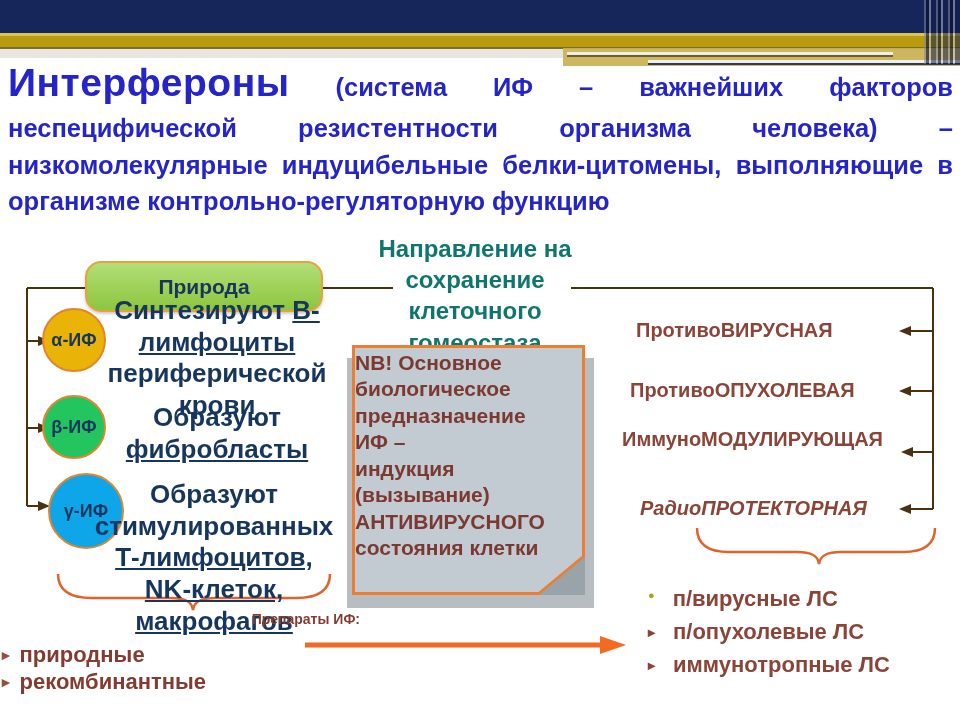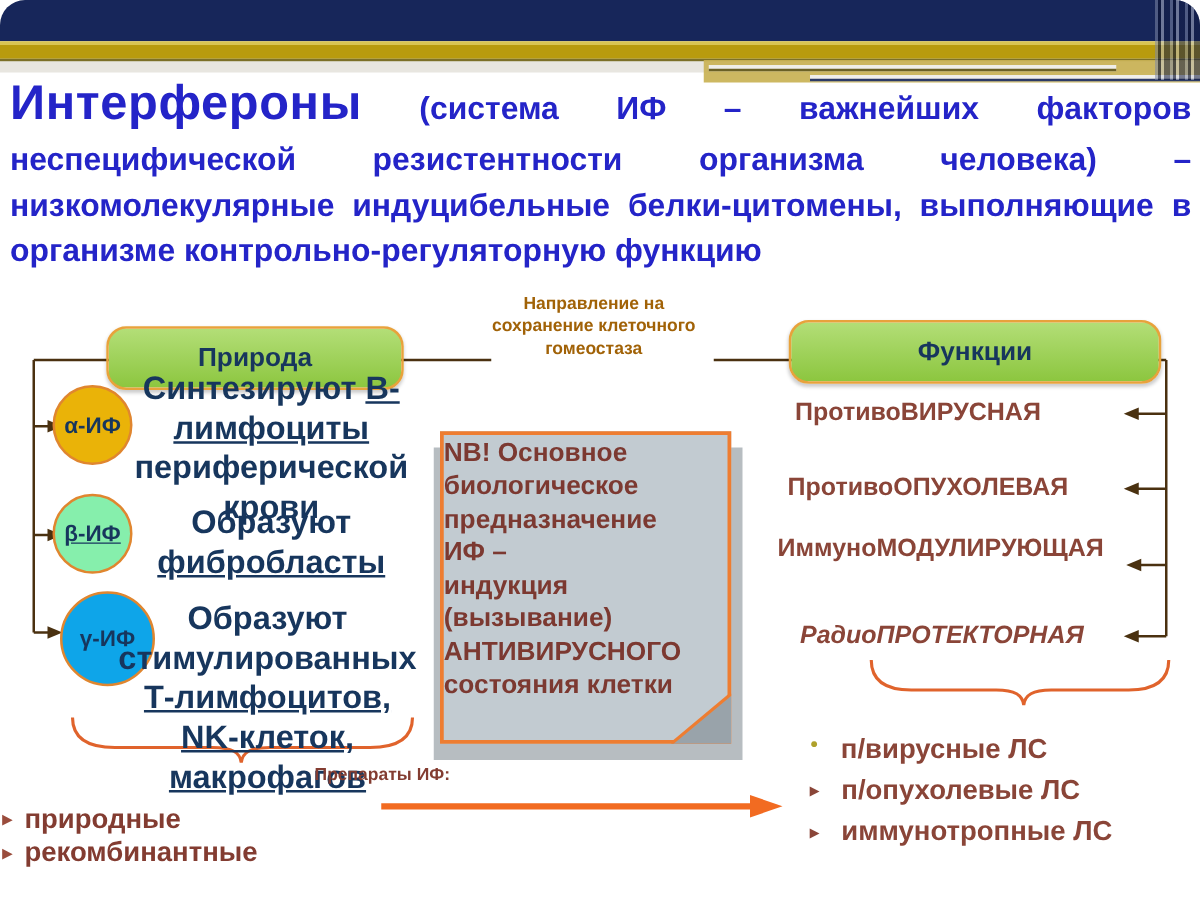--- a/index.html
+++ b/index.html
@@ -1,17 +1,17 @@
 <!DOCTYPE html>
 <html><head>
 <meta charset="utf-8">
 <style>
   html,body{margin:0;padding:0;background:#fff;}
   .slide{position:relative;width:960px;height:720px;background:#ffffff;overflow:hidden;
-         font-family:"Liberation Sans",sans-serif;border-radius:20px;}
+         font-family:"Liberation Sans",sans-serif;}
 
   
   .band-gray{position:absolute;left:0;top:49px;width:960px;height:9px;background:#E8E6E0;}
   .bar-navy{position:absolute;left:0;top:0;width:960px;height:33px;background:#17265A;}
   .gold-top{position:absolute;left:0;top:33px;width:960px;height:3px;background:#D9C553;}
   .gold-main{position:absolute;left:0;top:36px;width:960px;height:11px;background:#B89B0E;}
   .gold-edge{position:absolute;left:0;top:47px;width:960px;height:2px;background:#7C7028;}
   .tan-block{position:absolute;left:563px;top:48px;width:397px;height:18px;background:#C9B254;opacity:.92;}
   .silver-line-a{position:absolute;left:567px;top:52px;width:326px;height:3px;background:#EFEEE8;border-bottom:2px solid #6B6126;}
   .silver-line-b{position:absolute;left:648px;top:60px;width:312px;height:3px;background:#F0EFEA;border-bottom:2px solid #2C3A66;}
@@ -26,28 +26,28 @@
   .title .lead{font-size:39px;letter-spacing:.5px;}
 
   
   .gbox{position:absolute;border:2.5px solid #E8A23C;border-radius:16px;box-sizing:border-box;
         background:linear-gradient(180deg,#B3DE77,#8CC63F);color:#17365D;font-weight:bold;font-size:21px;
         display:flex;align-items:center;justify-content:center;box-shadow:0 2px 3px rgba(0,0,0,.2);margin-top:41px;}
   #box-nature{left:85px;top:220px;width:238px;height:51px;}
   #box-functions{left:631px;top:215px;width:298px;height:51px;}
 
   
-  .direction{position:absolute;left:378px;top:233px;width:194px;color:#a16207;font-weight:bold;
-             font-size:14px;line-height:1.3;text-align:center;}
+  .direction{position:absolute;left:378px;top:233px;width:194px;color:#0f766e;font-weight:bold;
+             font-size:24px;line-height:1.3;text-align:center;}
 
   
   .circle{position:absolute;border-radius:50%;border:2.5px solid #E0862F;box-sizing:border-box;
           display:flex;align-items:center;justify-content:center;color:#17365D;font-weight:bold;font-size:18px;}
   #c-alpha{left:42px;top:308px;width:64px;height:64px;background:#eab308;}
-  #c-beta{left:42px;top:395px;width:64px;height:64px;background:#86efac;text-decoration:underline;}
+  #c-beta{left:42px;top:395px;width:64px;height:64px;background:#22c55e;}
   #c-gamma{left:48px;top:473px;width:76px;height:76px;background:#0ea5e9;}
 
   
   .ntext{position:absolute;color:#17365D;font-weight:bold;font-size:26px;line-height:1.22;text-align:center;}
   #t-alpha{left:104px;top:295px;width:226px;}
   #t-beta{left:104px;top:402px;width:226px;}
   #t-gamma{left:90px;top:479px;width:248px;}
   .u{text-decoration:underline;}
 
   
@@ -128,23 +128,20 @@
       <path d="M697,528 C697,546 711,552 729,552 L797,552 C812,552 818,556 819,564 C820,556 826,552 841,552 L903,552 C921,552 935,546 935,528"></path>
     </g>
     <g>
       <line x1="305" y1="645" x2="602" y2="645" stroke="#F26B21" stroke-width="5"></line>
       <polygon points="600,636 626,645 600,654" fill="#F26B21"></polygon>
     </g>
   </svg>
 
   <div class="gbox" id="box-nature">
       <span>Природа</span>
-    </div>
-  <div class="gbox" id="box-functions">
-      <span>Функции</span>
     </div>
 
   <div class="direction">Направление на сохранение клеточного гомеостаза</div>
 
   <div class="circle" id="c-alpha">
       <span>α-ИФ</span>
     </div>
   <div class="circle" id="c-beta">
       <span>β-ИФ</span>
     </div>

